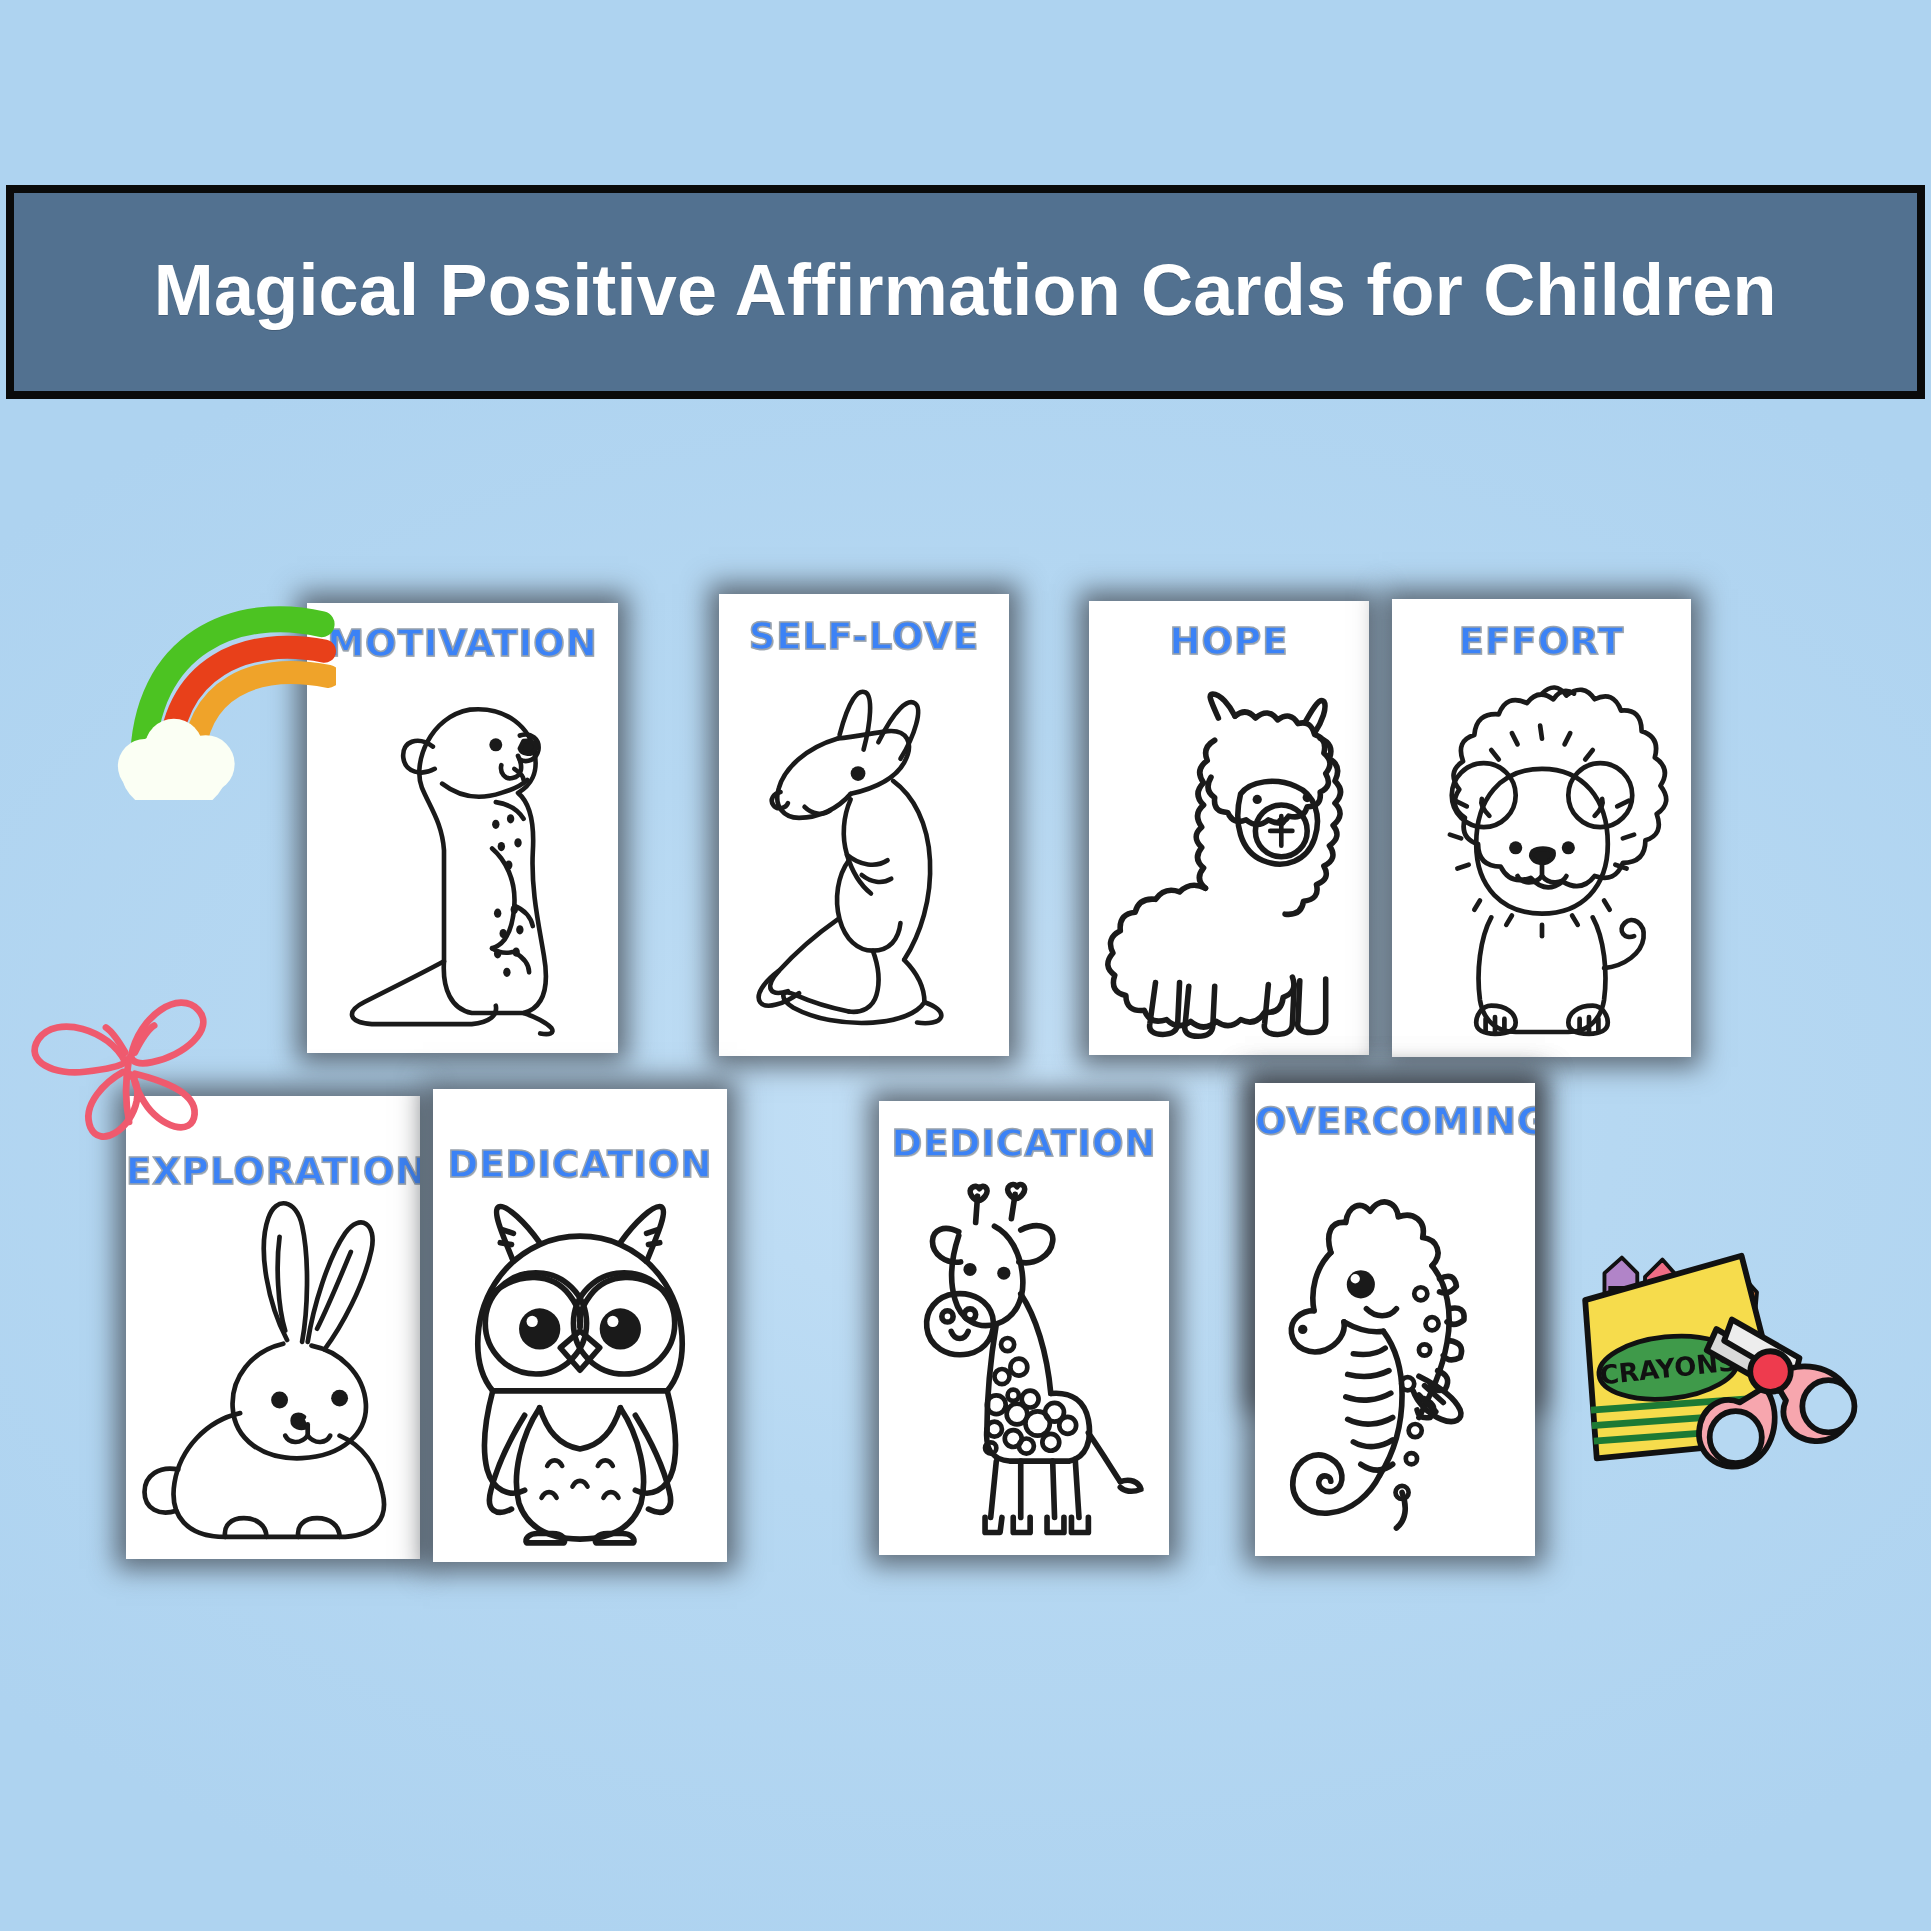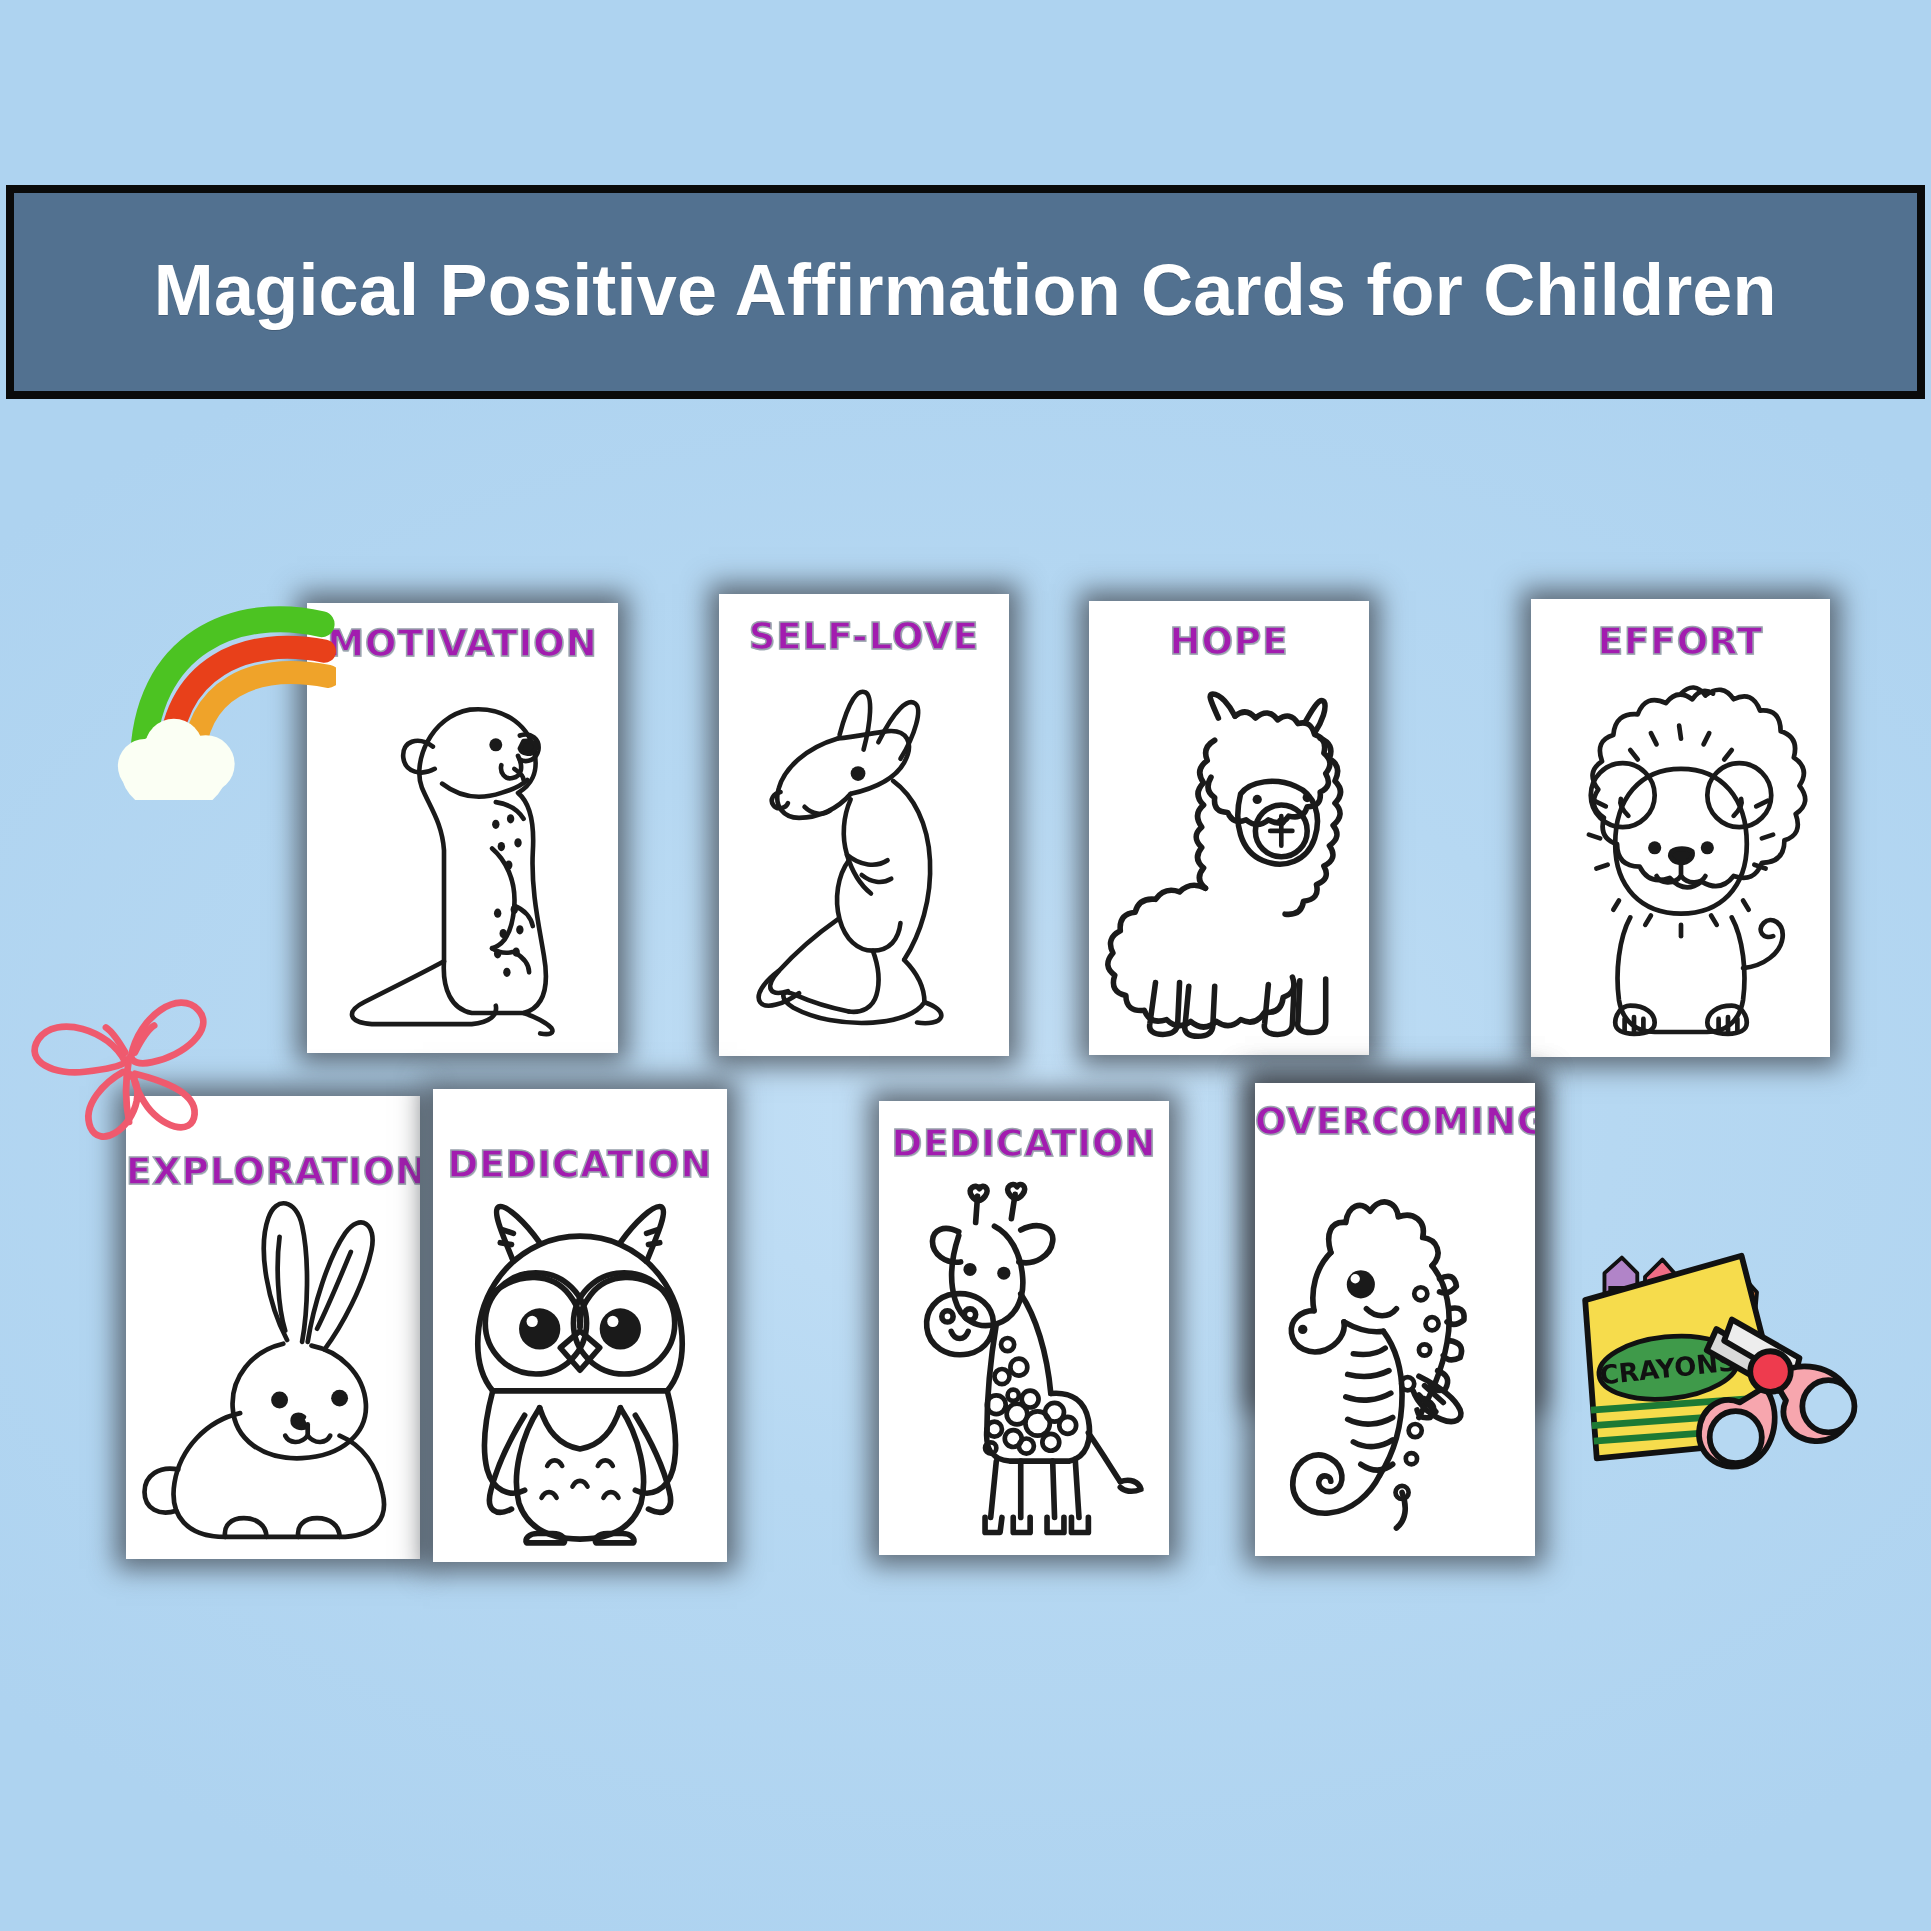--- a/index.html
+++ b/index.html
@@ -44,21 +44,21 @@
     box-shadow:0 0 25px 9.7px rgba(60,64,70,.72);
     overflow:hidden;
     z-index:20;
   }
   .card-label {
     position:absolute;
     left:0; right:0;
     text-align:center;
     font-family:"DejaVu Sans", sans-serif;
     font-weight:bold;
-    color:#a21caf;
+    color:#3b82f6;
     -webkit-text-stroke:1.5px #9aa3ad;
     letter-spacing:1px;
     white-space:nowrap;
     text-shadow:
        0 0 1px #b9c1c9,
        1px 1px 0 #cfd6dd;
   }
   .card-art {
     position:absolute;
     left:0; right:0;
@@ -255,21 +255,21 @@
                    C 80 370, 112 376, 144 374 C 172 372, 192 364, 200 352"></path>
           <path d="M178 306 C 190 318, 200 332, 200 352"></path>
           <path d="M200 352 C 212 356, 220 362, 218 368 C 216 374, 204 376, 192 374"></path>
           <path d="M106 262 C 86 276, 62 296, 42 318 C 26 336, 32 346, 52 340"></path>
           <path d="M42 318 C 26 330, 16 344, 22 352 C 28 360, 48 354, 64 342"></path>
         </g>
       </svg>
     </div>
   </div>
 
-  <div class="card" style="left:1531px; top:599px; width:299px; height:458px;">
+  <div class="card" style="left:1392px; top:599px; width:299px; height:458px;">
     <div class="card-label" style="top:21px; font-size:37px;">EFFORT</div>
     <div class="card-art" style="top:70px; height:382px;">
       <svg viewBox="0 0 300 390" width="282" height="378">
         <g fill="none" stroke="#1a1a1a" stroke-width="5" stroke-linecap="round" stroke-linejoin="round">
 
           <path d="M150 18 q 14 -14 26 2 q 18 -14 30 4 q 20 -10 28 12
                    q 22 -2 22 22 q 20 6 14 28 q 18 12 6 30 q 14 18 -4 30
                    q 8 22 -12 28 q 0 24 -24 24 q -8 22 -30 14 q -14 18 -34 6
                    q -18 14 -34 -4 q -22 8 -32 -12 q -24 0 -24 -24
                    q -20 -6 -14 -28 q -18 -12 -6 -30 q -14 -18 4 -30

